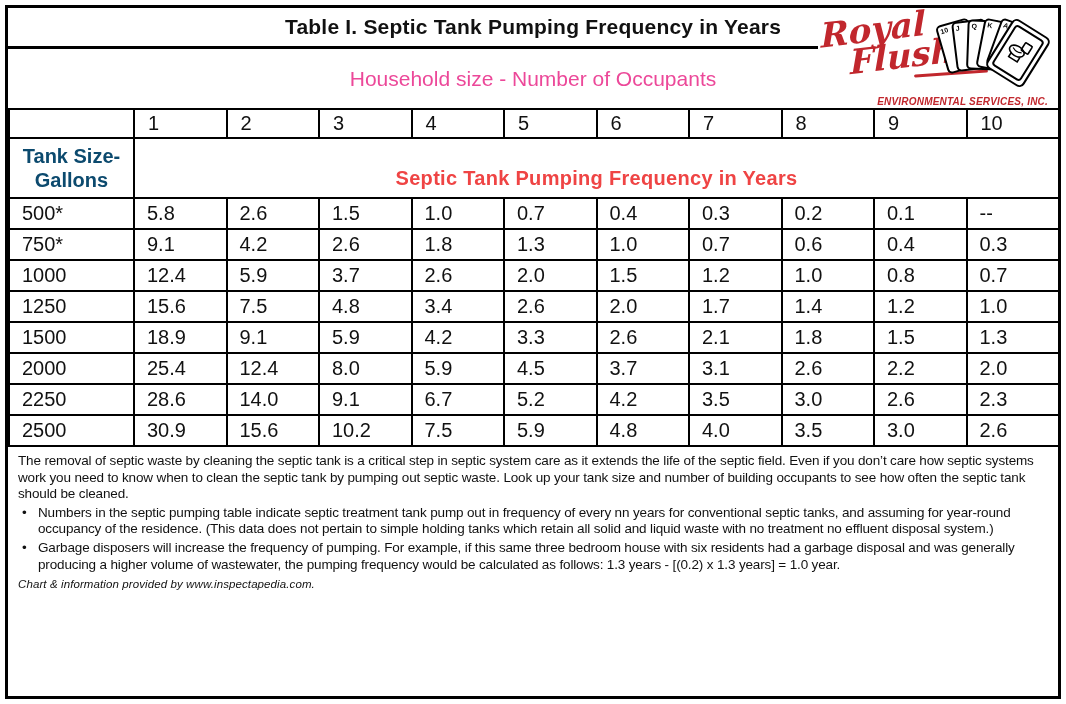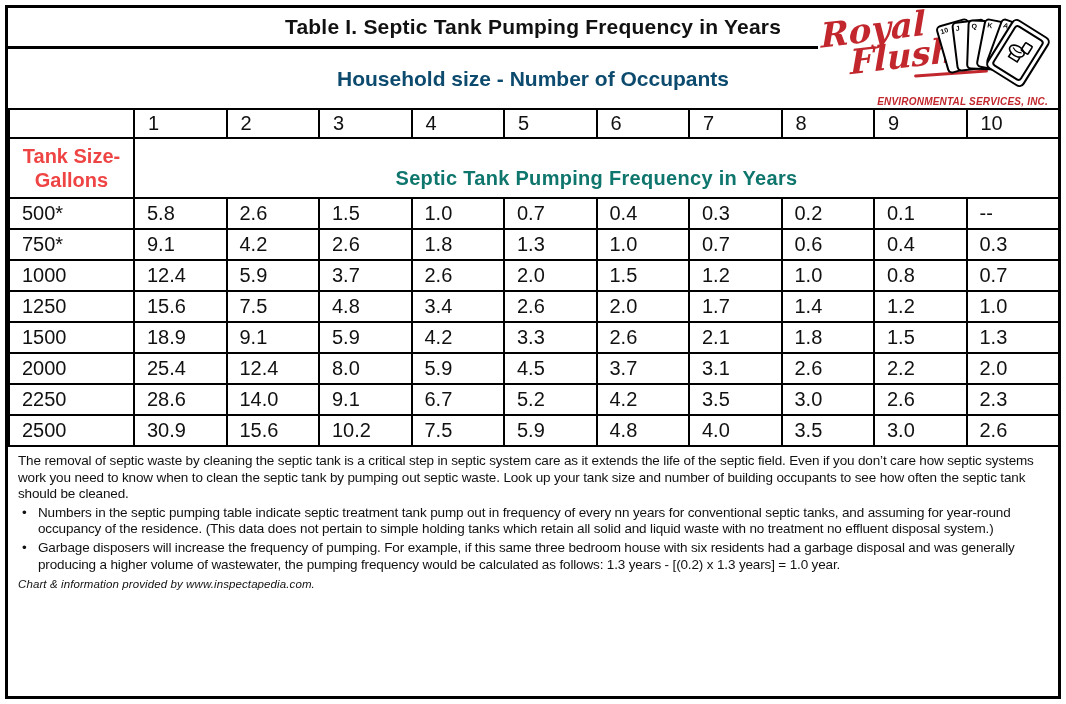--- a/index.html
+++ b/index.html
@@ -15,21 +15,21 @@
   .header { position: relative; width: 100%; height: 100px; }
   .title-row {
     position: absolute; left: 0; top: 0; width: 100%; height: 38px;
     display: flex; align-items: center; justify-content: center;
     font-size: 21px; font-weight: bold; letter-spacing: 0.2px;
   }
   .title-underline { position: absolute; left: 0; top: 38px; width: 815px; height: 3px; background: #000000; }
   .subtitle-row {
     position: absolute; left: 0; top: 41px; width: 100%; height: 59px;
     display: flex; align-items: center; justify-content: center;
-    color: #0c4a6e; font-size: 21px; font-weight: bold;
+    color: #ec4899; font-size: 21px; font-weight: normal;
   }
 
   
   .logo { position: absolute; top: 2px; right: 2px; width: 238px; height: 97px; background: #ffffff; }
   .logo-script { position: absolute; left: 4px; top: 2px; width: 140px; color: #C1272D;
     font-family: "DejaVu Serif", serif; font-style: italic; font-weight: bold; transform: rotate(-7deg); }
   .logo-script .l1 { display: block; font-size: 34px; line-height: 30px; transform: skewX(-6deg); }
   .logo-script .l2 { display: block; font-size: 34px; line-height: 30px; margin-left: 26px; transform: skewX(-6deg); }
   .logo-swash { position: absolute; left: 96px; top: 62px; width: 74px; height: 3px; background: #C1272D; border-radius: 2px; transform: rotate(-4deg); }
   .cards { position: absolute; right: 4px; top: 4px; width: 104px; height: 74px; }
@@ -50,22 +50,22 @@
   .logo-tagline {
     position: absolute; right: 8px; bottom: 0; color: #C1272D;
     font-size: 10px; font-weight: bold; font-style: italic; letter-spacing: 0.2px; white-space: nowrap;
   }
 
   
   table.pump { width: 1050px; border-collapse: collapse; table-layout: fixed; }
   table.pump td { border: 2px solid #000000; font-size: 20px; overflow: hidden; white-space: nowrap; }
   tr.occ-row td { height: 29px; padding-left: 13px; vertical-align: middle; }
   tr.group-row td { height: 60px; }
-  td.corner-label { text-align: center; vertical-align: middle; color: #ef4444; font-weight: bold; font-size: 16.5px; line-height: 1.2; }
-  td.span-cell { text-align: center; vertical-align: bottom; padding-bottom: 7px; color: #0f766e; font-weight: bold; font-size: 22px; letter-spacing: 0.3px; }
+  td.corner-label { text-align: center; vertical-align: middle; color: #0c4a6e; font-weight: bold; font-size: 16.5px; line-height: 1.2; }
+  td.span-cell { text-align: center; vertical-align: bottom; padding-bottom: 7px; color: #ef4444; font-weight: bold; font-size: 22px; letter-spacing: 0.3px; }
   tr.data-row td { height: 31px; padding-left: 12px; vertical-align: middle; }
 
   
   .text-area { padding: 6px 12px 0 10px; }
   .description { font-size: 13.5px; line-height: 1.23; letter-spacing: -0.15px; }
   .notes-heading { margin-top: 9px; font-size: 14.5px; font-weight: bold; letter-spacing: 0.1px; }
   ul.notes { list-style: none; margin-top: 2px; }
   ul.notes li { position: relative; padding-left: 20px; font-size: 13.5px; line-height: 1.23; letter-spacing: -0.15px; margin-top: 2px; }
   ul.notes li::before { content: "\2022"; position: absolute; left: 4px; top: 0; }
   .credit { margin-top: 5px; font-size: 11.5px; font-style: italic; letter-spacing: 0.1px; }

